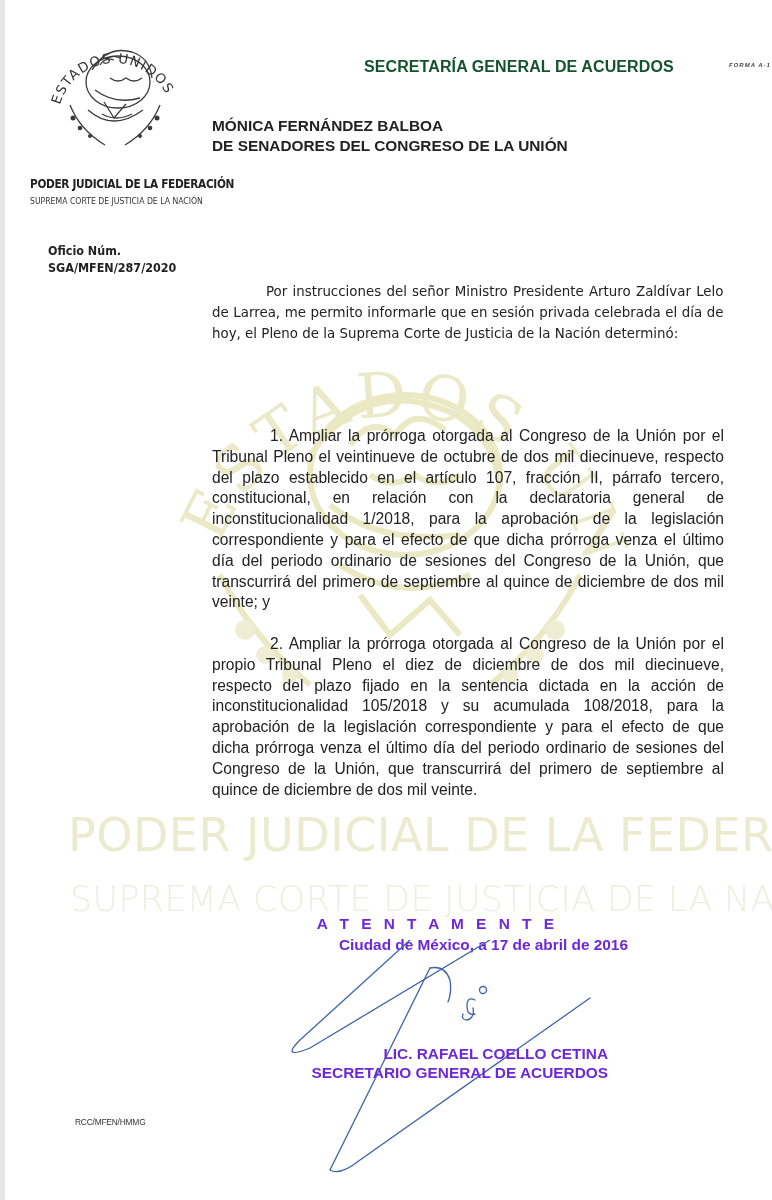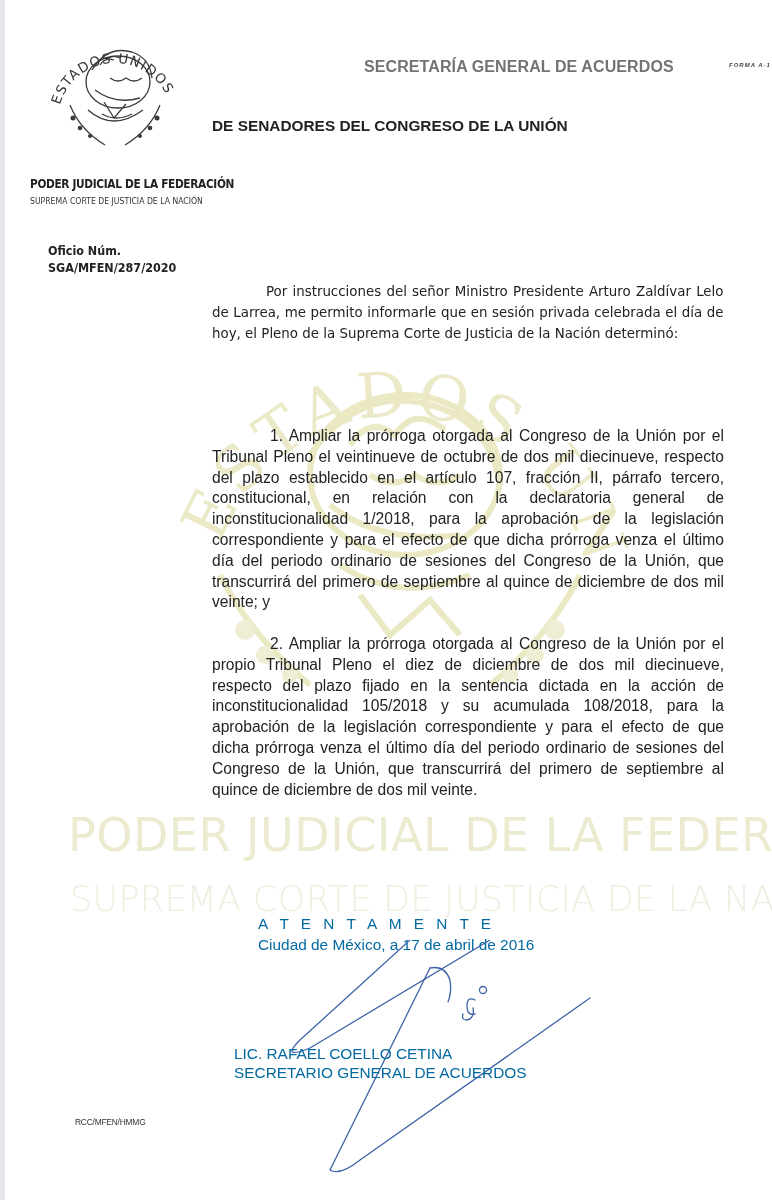--- a/index.html
+++ b/index.html
@@ -41,21 +41,21 @@
     position: absolute; left: 30px; top: 196px; font-size: 8.6px;
     color: #333; letter-spacing: 0px; white-space: nowrap;
     font-family: "DejaVu Sans", sans-serif; transform: scaleX(0.9); transform-origin: left;
   }
   .forma {
     position: absolute; left: 729px; top: 62px; font-size: 6px; font-style: italic;
     font-weight: bold; color: #444; letter-spacing: 1px; white-space: nowrap;
   }
   .dept-title {
     position: absolute; left: 364px; top: 58px; font-size: 16px; font-weight: bold;
-    color: #737373; white-space: nowrap; letter-spacing: 0.1px;
+    color: #14532d; white-space: nowrap; letter-spacing: 0.1px;
   }
   .addressee {
     position: absolute; left: 212px; top: 116px; font-size: 15.4px; font-weight: bold;
     color: #222; line-height: 19.6px; white-space: nowrap;
   }
   .addressee .present { letter-spacing: 4.6px; }
   .oficio {
     position: absolute; left: 48px; top: 242px; font-size: 13px; font-weight: bold;
     color: #222; line-height: 17px; font-family: "DejaVu Sans", sans-serif;
     transform: scaleX(0.86); transform-origin: left;
@@ -63,22 +63,22 @@
   .body-text {
     position: absolute; left: 212px; width: 512px;
     font-size: 15.6px; line-height: 20.8px; color: #222;
     text-align: justify; text-align-last: left;
   }
   .p-intro { top: 281px; font-family: "DejaVu Sans", sans-serif; font-size: 14.4px; transform: scaleX(0.93); transform-origin: left; width: 550px; }
   .p-1 { top: 426px; }
   .p-2 { top: 634px; }
   .indent { display: inline-block; width: 58px; }
   .closing {
-    position: absolute; left: 0; width: 772px; text-align: left;
-    font-weight: normal; color: #0369a1; white-space: nowrap;
+    position: absolute; left: 0; width: 772px; text-align: right;
+    font-weight: bold; color: #6d28d9; white-space: nowrap;
   }
   .atentamente { top: 915px; left: 258px; width: 300px; font-size: 15.4px; letter-spacing: 4px; }
   .place-date { top: 936px; left: 258px; width: 370px; font-size: 15.4px; }
   .signer-name { top: 1045px; left: 234px; width: 374px; font-size: 15.4px; }
   .signer-title { top: 1064px; left: 234px; width: 374px; font-size: 15.4px; }
   .initials {
     position: absolute; left: 75px; top: 1117px; font-size: 8.4px; color: #333;
     letter-spacing: -0.2px; white-space: nowrap;
   }
   .signature { position: absolute; left: 270px; top: 940px; width: 360px; height: 240px; pointer-events: none; }
@@ -146,20 +146,21 @@
   </g>
 </svg>
 
 <div class="org-1">PODER JUDICIAL DE LA FEDERACIÓN</div>
 <div class="org-2">SUPREMA CORTE DE JUSTICIA DE LA NACIÓN</div>
 
 <div class="dept-title">SECRETARÍA GENERAL DE ACUERDOS</div>
 <div class="forma">FORMA A-1</div>
 
 <div class="addressee">
+  <div>MÓNICA FERNÁNDEZ BALBOA</div>
   <div>DE SENADORES DEL CONGRESO DE LA UNIÓN</div>
 </div>
 
 <div class="oficio">
   <div>Oficio Núm.</div>
   <div>SGA/MFEN/287/2020</div>
 </div>
 
 <div class="body-text p-intro"><span class="indent"></span><span>Por instrucciones del señor Ministro Presidente Arturo Zaldívar Lelo de Larrea, me permito informarle que en sesión privada celebrada el día de hoy, el Pleno de la Suprema Corte de Justicia de la Nación determinó:</span></div>
 

